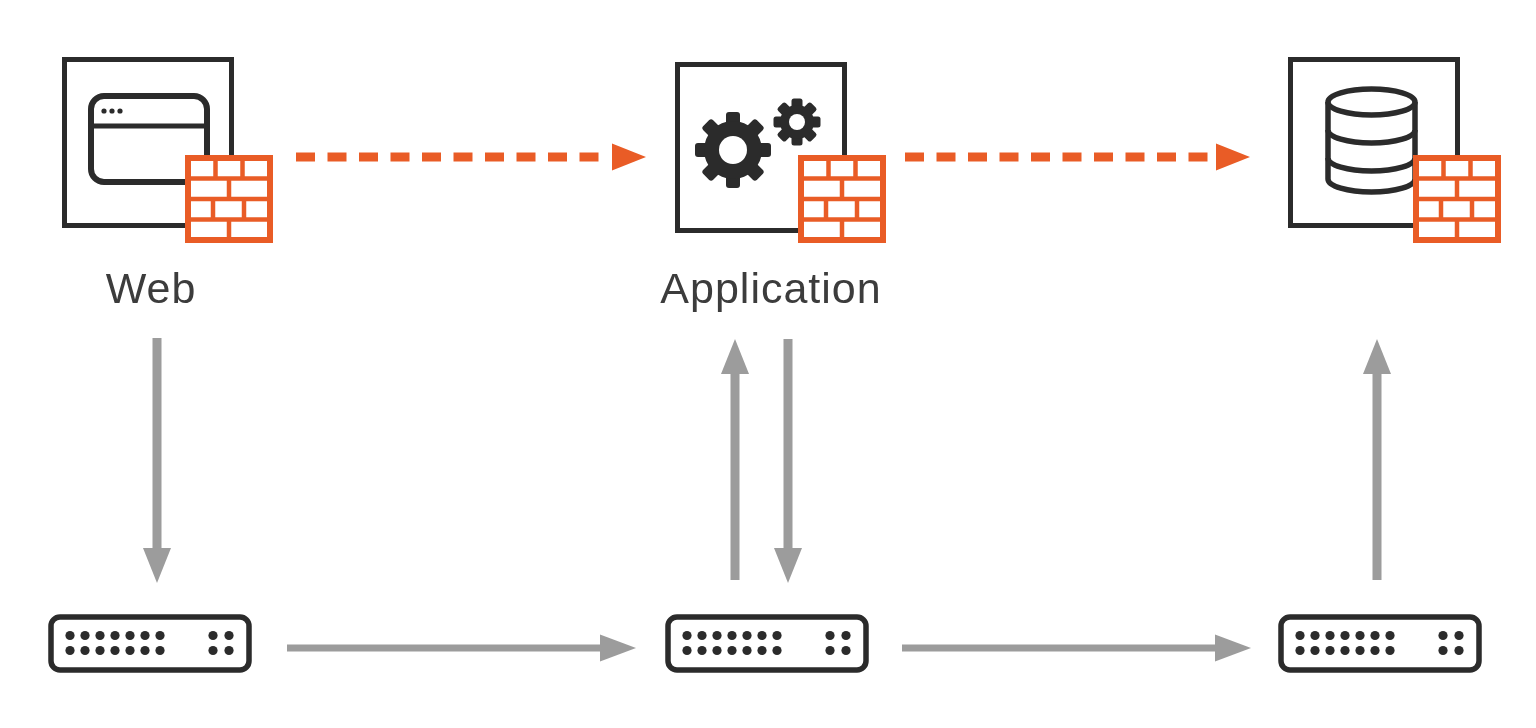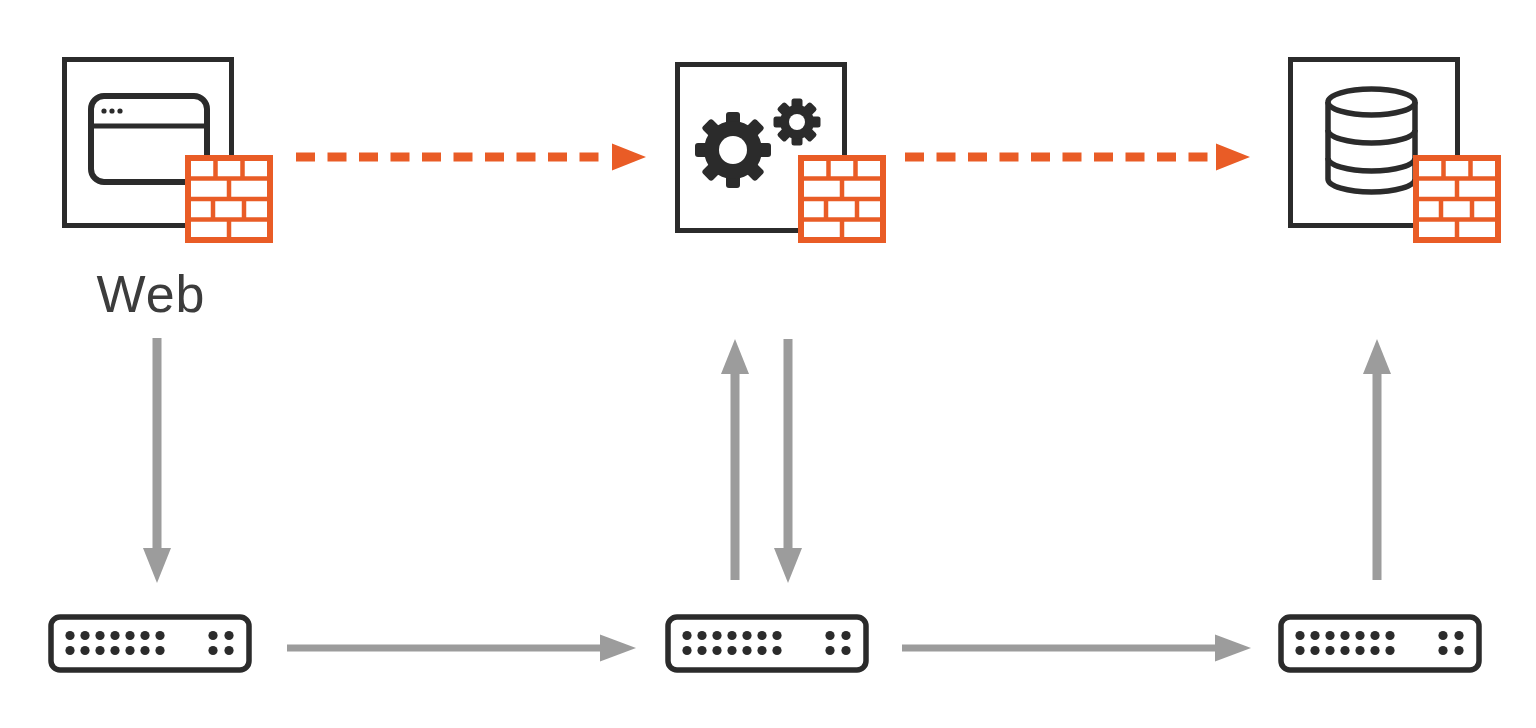--- a/index.html
+++ b/index.html
@@ -9,21 +9,21 @@
     font-family:"Liberation Sans", sans-serif;
     overflow:hidden;
   }
   .tier-box {
     position:absolute; width:172px; height:171px; box-sizing:border-box;
     border:5px solid var(--outline_dark,#2b2b2b); background:#fff;
   }
   .abs { position:absolute; }
   .tier-label {
     position:absolute; width:300px; text-align:center;
-    font-size:52px; letter-spacing:1px; font-weight:400;
+    font-size:43px; letter-spacing:1px; font-weight:400;
     color:var(--label_text,#3c3c3c);
   }
   svg { display:block; }
   .sdark  { stroke:var(--outline_dark,#2b2b2b); }
   .fdark  { fill:var(--outline_dark,#2b2b2b); }
   .fwhite { fill:#ffffff; }
   .fnone  { fill:none; }
   .fw { color:var(--accent_orange,#e95c26); }
   .sw { color:var(--outline_dark,#2b2b2b); }
   .dashline { stroke:var(--accent_orange,#e95c26); stroke-width:9; stroke-dasharray:19 12.5; fill:none; }
@@ -141,20 +141,21 @@
       <rect class="fdark" x="-7" y="-38" width="14" height="76" rx="3" transform="rotate(45)"></rect>
       <rect class="fdark" x="-7" y="-38" width="14" height="76" rx="3" transform="rotate(90)"></rect>
       <rect class="fdark" x="-7" y="-38" width="14" height="76" rx="3" transform="rotate(135)"></rect>
       <circle class="fdark" r="29"></circle>
       <circle class="fwhite" r="14"></circle>
     </g>
   </svg>
   <svg class="abs fw" style="left:798px;top:155px" width="88" height="88">
       <use href="#fw"></use>
     </svg>
+  <div class="tier-label" style="left:621px;top:264px">Application</div>
 
   <div class="tier-box" style="left:1288px;top:57px"></div>
   <svg class="abs" style="left:1288px;top:57px" width="170" height="170" viewBox="0 0 170 170">
     <path class="sdark fnone" stroke-width="5.5" d="M40,45 V122 M127,45 V122"></path>
     <path class="sdark fnone" stroke-width="5.5" d="M40,122 A43.5,13 0 0 0 127,122"></path>
     <path class="sdark fnone" stroke-width="5.5" d="M40,73 A43.5,13 0 0 0 127,73"></path>
     <path class="sdark fnone" stroke-width="5.5" d="M40,101 A43.5,13 0 0 0 127,101"></path>
     <ellipse class="sdark fwhite" cx="83.5" cy="45" rx="43.5" ry="13" stroke-width="5.5"></ellipse>
   </svg>
   <svg class="abs fw" style="left:1413px;top:155px" width="88" height="88">

